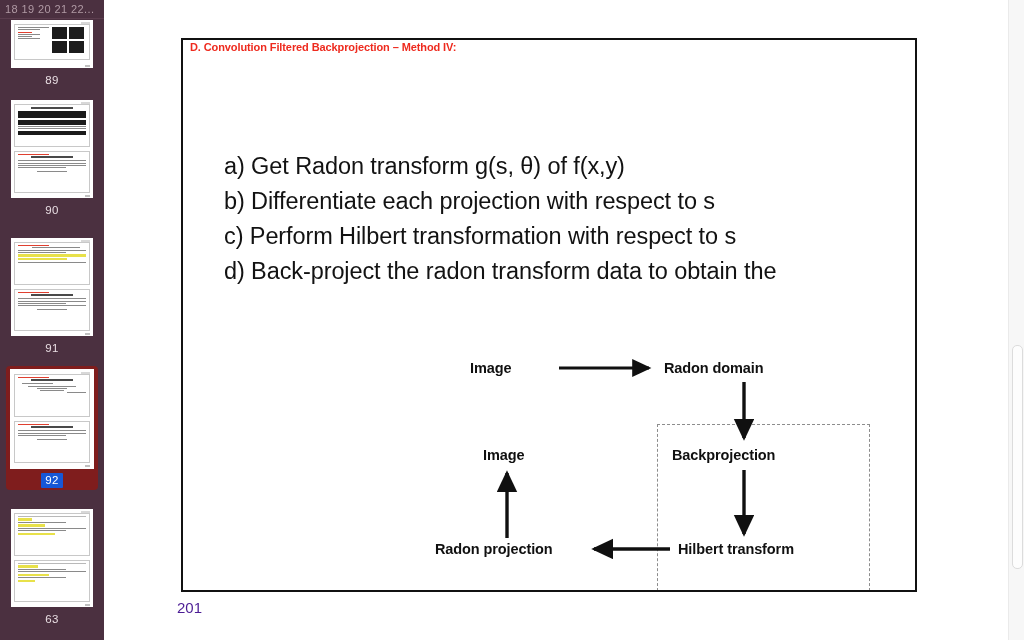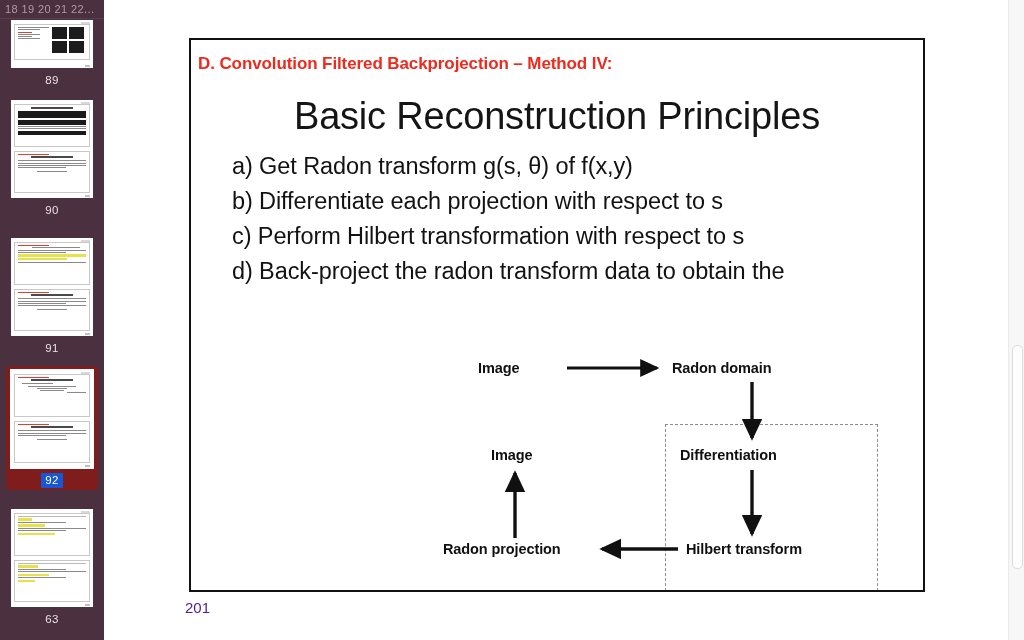--- a/index.html
+++ b/index.html
@@ -11,21 +11,20 @@
     background: #ffffff;
     font-family: "Liberation Sans", sans-serif;
   }
 
   #app {
     position: relative;
     width: 1024px;
     height: 640px;
     background: #ffffff;
     display: flex;
-    gap: 8px;
   }
 
   
   #sidebar {
     position: relative;
     width: 104px;
     height: 640px;
     background: #4b3040;
     flex: 0 0 104px;
     overflow: hidden;
@@ -144,23 +143,23 @@
     height: 554px;
     background: #ffffff;
     border: 2px solid #111111;
     box-sizing: border-box;
     overflow: hidden;
   }
 
   #slide-kicker {
     position: absolute;
     left: 7px;
-    top: 14px;
+    top: 1px;
     color: #ee2a1e;
-    font-size: 17px;
+    font-size: 11px;
     font-weight: bold;
     letter-spacing: -0.1px;
     white-space: nowrap;
   }
 
   #slide-title {
     position: absolute;
     top: 55px;
     left: 0;
     width: 100%;
@@ -384,21 +383,20 @@
     </div>
 
   </div>
 
   <div id="doc-area">
 
     <div id="slide">
 
       <div id="slide-kicker">D. Convolution Filtered Backprojection – Method IV:</div>
 
-      <div id="slide-title">Basic Reconstruction Principles</div>
 
       <div id="slide-steps">
         <div>a) Get Radon transform g(s, θ) of f(x,y)</div>
         <div>b) Differentiate each projection with respect to s</div>
         <div>c) Perform Hilbert transformation with respect to s</div>
         <div>d) Back-project the radon transform data to obtain the</div>
       </div>
 
       <div id="flow">
 
@@ -418,21 +416,21 @@
           <line x1="561" y1="160" x2="561" y2="224" stroke="#101010" stroke-width="3.4" marker-end="url(#ah)"></line>
 
           <line x1="487" y1="239" x2="411" y2="239" stroke="#101010" stroke-width="3.4" marker-end="url(#ah)"></line>
 
           <line x1="324" y1="228" x2="324" y2="163" stroke="#101010" stroke-width="3.4" marker-end="url(#ah)"></line>
         </svg>
 
         <div class="flow-label" id="lbl-object">Image</div>
         <div class="flow-label" id="lbl-radon">Radon domain</div>
         <div class="flow-label" id="lbl-image">Image</div>
-        <div class="flow-label" id="lbl-diff">Differentiation</div>
+        <div class="flow-label" id="lbl-diff">Backprojection</div>
         <div class="flow-label" id="lbl-backproj">Radon projection</div>
         <div class="flow-label" id="lbl-hilbert">Hilbert transform</div>
         <div class="flow-label plain" id="lbl-convolution">convolution</div>
       </div>
 
     </div>
 
     <div id="page-number">201</div>
 
     <div id="scroll-track">

